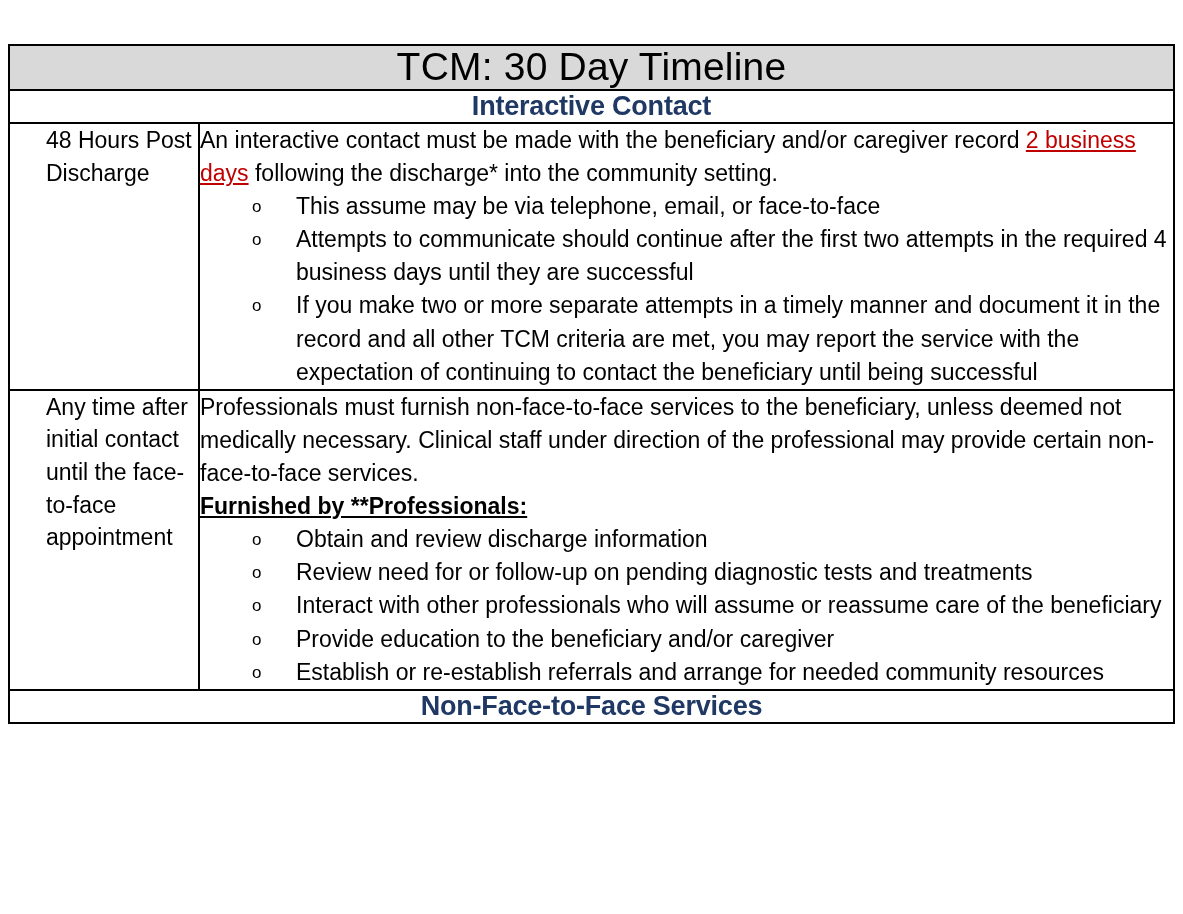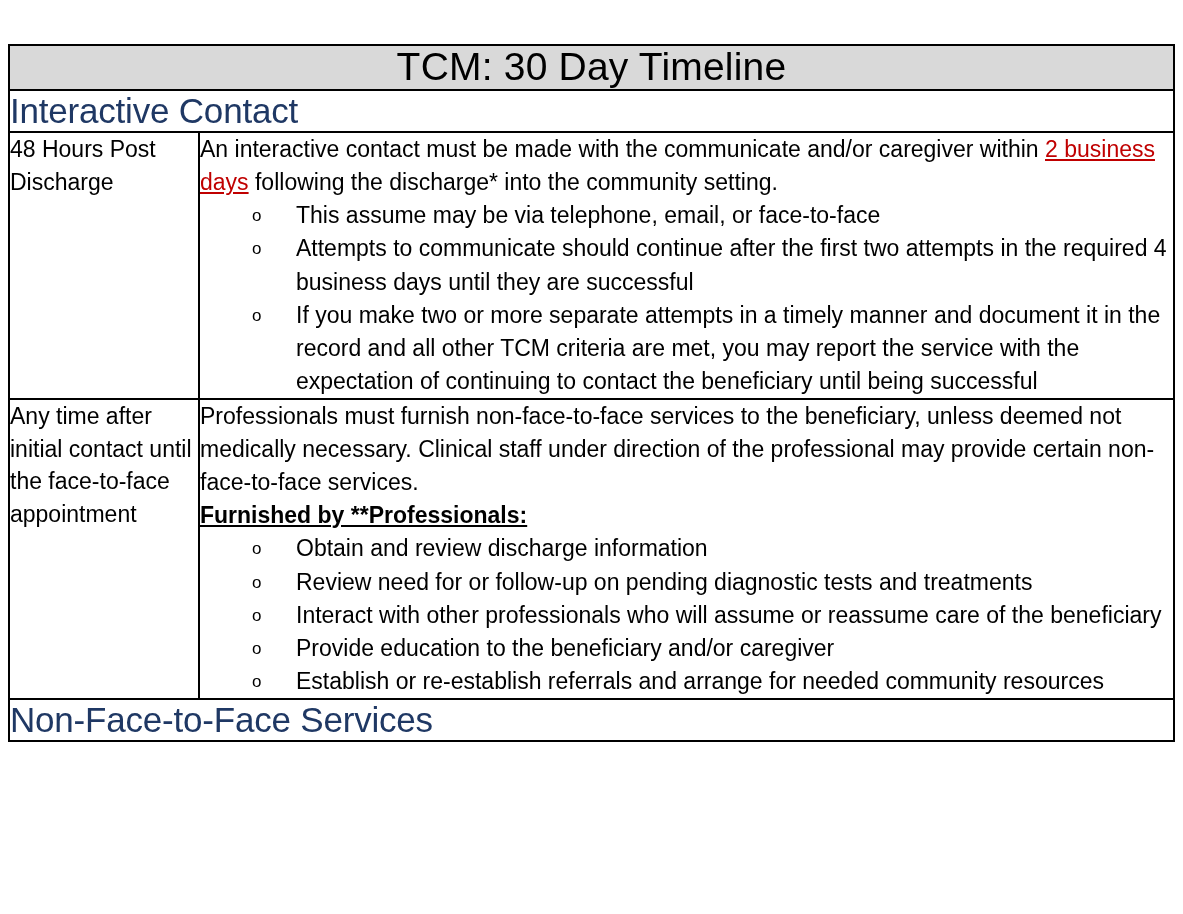--- a/index.html
+++ b/index.html
@@ -52,40 +52,42 @@
     color: #000000;
     font-family: "Liberation Sans", sans-serif;
   }
 
   
   .section-cell {
     background: #ffffff;
     padding: 5px 0 16px 14px;
   }
   .section-text {
-    font-size: 35px;
-    font-weight: normal;
+    font-size: 27px;
+    font-weight: bold;
     color: #1f3864;
     line-height: 1.15;
     letter-spacing: -0.2px;
+    text-align: center;
   }
 
   
   .col-left {
     width: 190px;
     padding: 8px 6px 10px 13px;
   }
   .col-right {
     padding: 8px 10px 10px 11px;
   }
 
   .left-text {
     font-size: 23px;
     line-height: 1.42;
     color: #000000;
+    padding-left: 36px;
   }
 
   .body-para {
     font-size: 23px;
     line-height: 1.44;
     color: #000000;
     margin: 0;
   }
 
   .red-underline {
@@ -151,21 +153,21 @@
         <td class="section-cell" colspan="2">
           <div class="section-text">Interactive Contact</div>
         </td>
       </tr>
 
       <tr>
         <td class="col-left">
           <div class="left-text">48 Hours Post Discharge</div>
         </td>
         <td class="col-right">
-          <p class="body-para"><span>An interactive contact must be made with the communicate and/or caregiver within </span><span class="red-underline">2 business days</span><span> following the discharge* into the community setting.</span></p>
+          <p class="body-para"><span>An interactive contact must be made with the beneficiary and/or caregiver record </span><span class="red-underline">2 business days</span><span> following the discharge* into the community setting.</span></p>
 
           <ul class="bullets">
             <li>
               <span class="marker">o</span>
               <span>This assume may be via telephone, email, or face-to-face</span>
             </li>
             <li>
               <span class="marker">o</span>
               <span>Attempts to communicate should continue after the first two attempts in the required 4 business days until they are successful</span>
             </li>

